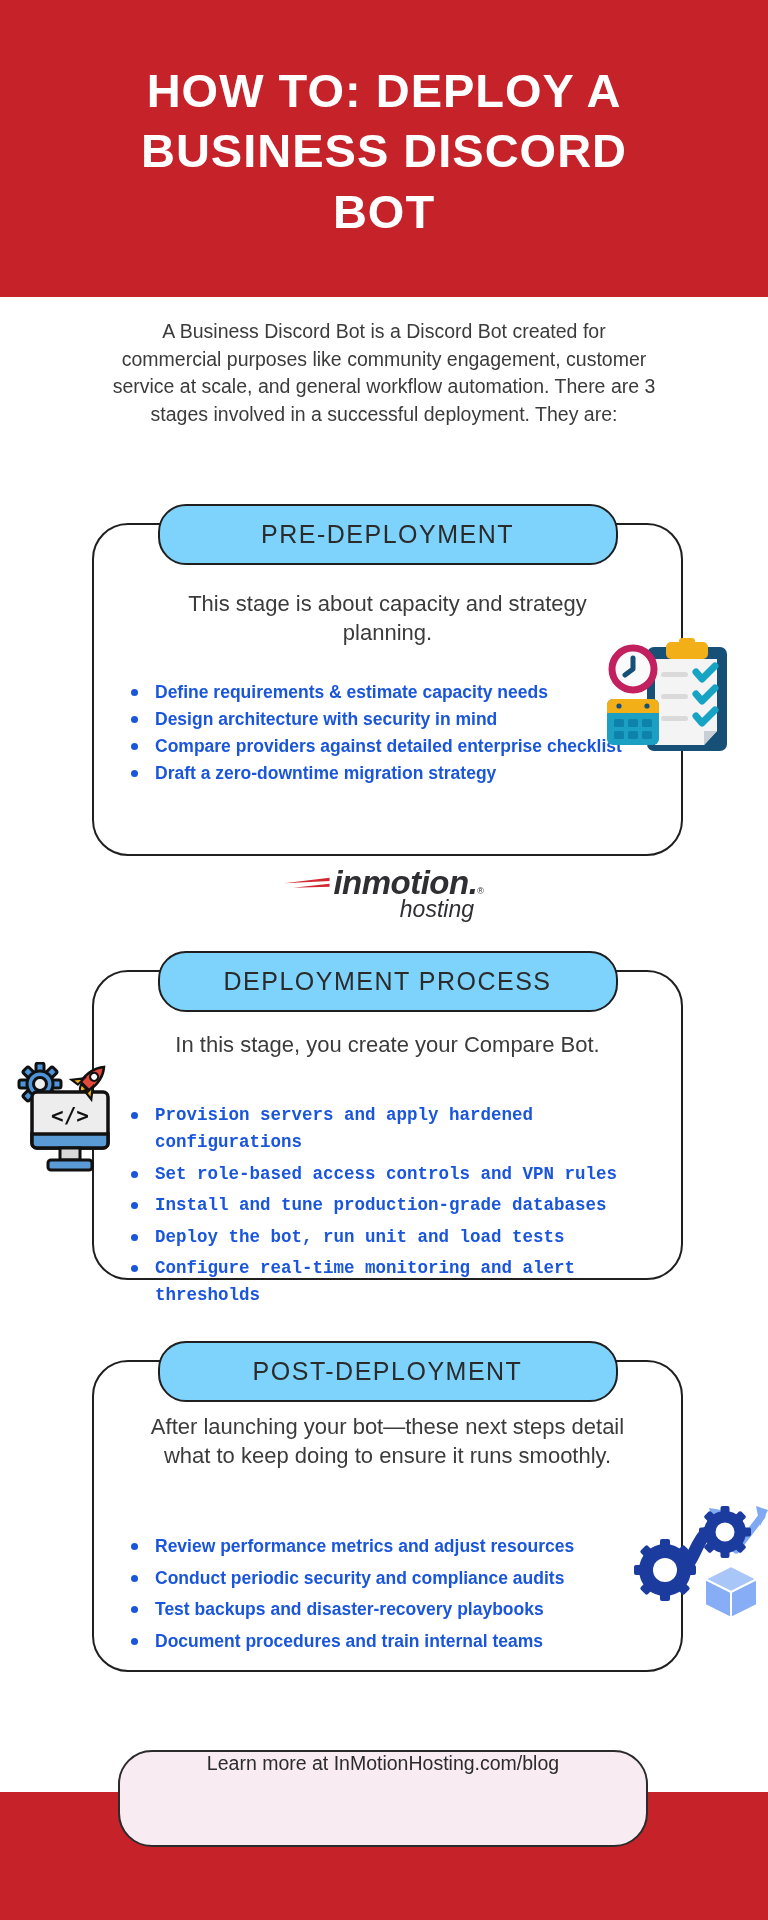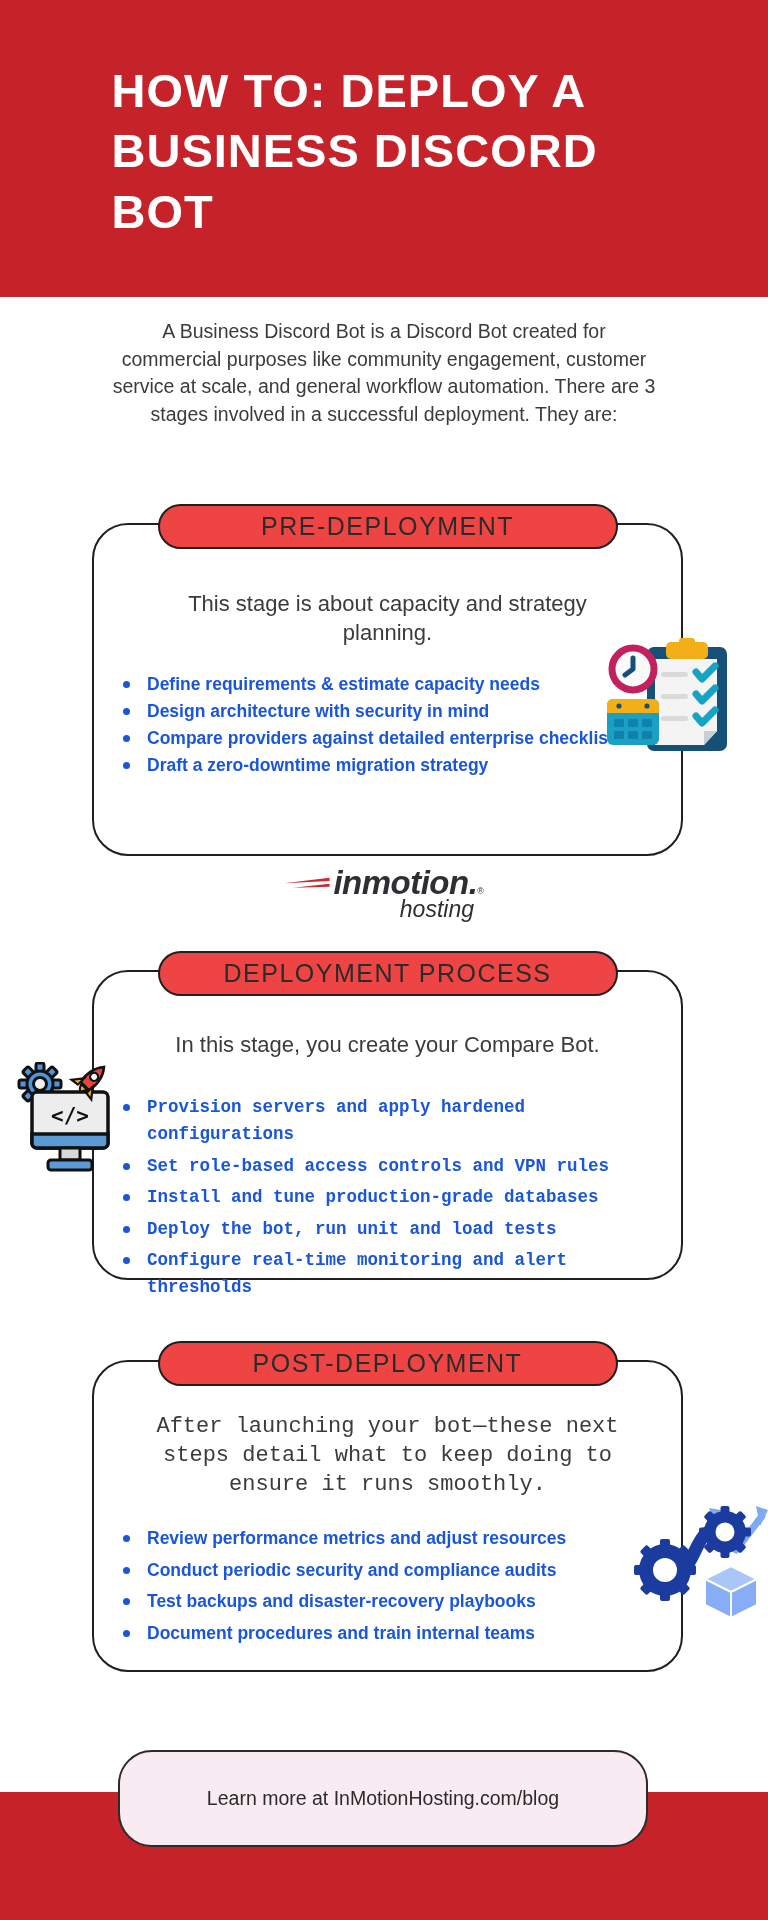--- a/index.html
+++ b/index.html
@@ -8,53 +8,53 @@
     position: relative; width: 768px; height: 1920px; margin: 0 auto;
     background: #ffffff; overflow: hidden;
     font-family: "Liberation Sans", sans-serif; color: #3b3b3b;
   }
   
   .header-band {
     position: absolute; top: 0; left: 0; width: 768px; height: 297px;
     background: #c6222a; display: flex; align-items: center; justify-content: center;
   }
   .page-title {
-    margin: 0; padding-top: 6px; max-width: 545px; text-align: left;
+    margin: 0; padding-top: 6px; max-width: 545px; text-align: center;
     color: #ffffff; font-size: 47px; line-height: 1.28; font-weight: bold;
     letter-spacing: 1px;
   }
   
   .intro {
     position: absolute; top: 318px; left: 50%; transform: translateX(-50%);
     width: 548px; margin: 0; text-align: center;
     font-size: 19.5px; line-height: 1.42; color: #3b3b3b;
   }
   
   .card {
     position: absolute; left: 92px; width: 591px; background: #ffffff;
     border: 2px solid #1f1f1f; border-radius: 36px;
   }
   .card-1 { top: 523px; height: 333px; }
   .card-2 { top: 970px; height: 310px; }
   .card-3 { top: 1360px; height: 312px; }
   .pill {
     position: absolute; top: -21px; left: 50%; transform: translateX(-50%);
-    width: 460px; height: 45px; background: #ef4444;
+    width: 460px; height: 61px; background: #7dd3fc;
     border: 2px solid #1f1f1f; border-radius: 28px;
     display: flex; align-items: center; justify-content: center; z-index: 3;
   }
   .pill-label { font-size: 25px; letter-spacing: 1.5px; color: #2b2b2b; font-weight: normal; }
   .card-desc {
     position: absolute; left: 50%; transform: translateX(-50%);
     margin: 0; text-align: center; font-size: 22px; line-height: 1.32; color: #3b3b3b;
   }
   .desc-1 { top: 64px;  width: 480px; }
   .desc-2 { top: 58px;  width: 520px; }
-  .desc-3 { top: 50px;  width: 490px; font-family: Liberation Mono, monospace; }
-  .bullets { position: absolute; left: 20px; margin: 0; padding: 0; list-style: none; }
+  .desc-3 { top: 50px;  width: 490px; }
+  .bullets { position: absolute; left: 20px; margin: 8px; padding: 0; list-style: none; }
   .bullets li {
     position: relative; padding-left: 33px;
     color: #1a56db; font-weight: bold; font-size: 17.5px; line-height: 27px;
   }
   .bullets li::before {
     content: ""; position: absolute; left: 9px; top: 10px;
     width: 7px; height: 7px; border-radius: 50%; background: #1a56db;
   }
   .bullets-1 { top: 146px; width: 505px; }
   .bullets-2 { top: 122px; width: 560px; font-family: Liberation Mono, monospace; }
@@ -78,21 +78,21 @@
   }
   .logo-reg { font-size: 9px; color: #2e2e33; align-self: flex-end; margin-bottom: 3px; }
   .logo-sub {
     font-size: 23px; font-style: italic; color: #2e2e33;
     margin-top: -2px; padding-right: 10px; line-height: 1.1;
   }
   
   .cta-pill {
     position: absolute; top: 1750px; left: 118px; width: 530px; height: 97px;
     background: #f8ebf2; border: 2px solid #2b2b2b; border-radius: 34px;
-    display: flex; align-items: center; justify-content: center;
+    display: flex; justify-content: center;
     z-index: 3; cursor: pointer;
   }
   .cta-label { font-size: 19.5px; color: #2b2b2b; }
   .footer-band {
     position: absolute; top: 1792px; left: 0; width: 768px; height: 128px;
     background: #c6222a; z-index: 1;
   }
 </style>
 </head>
 <body>

